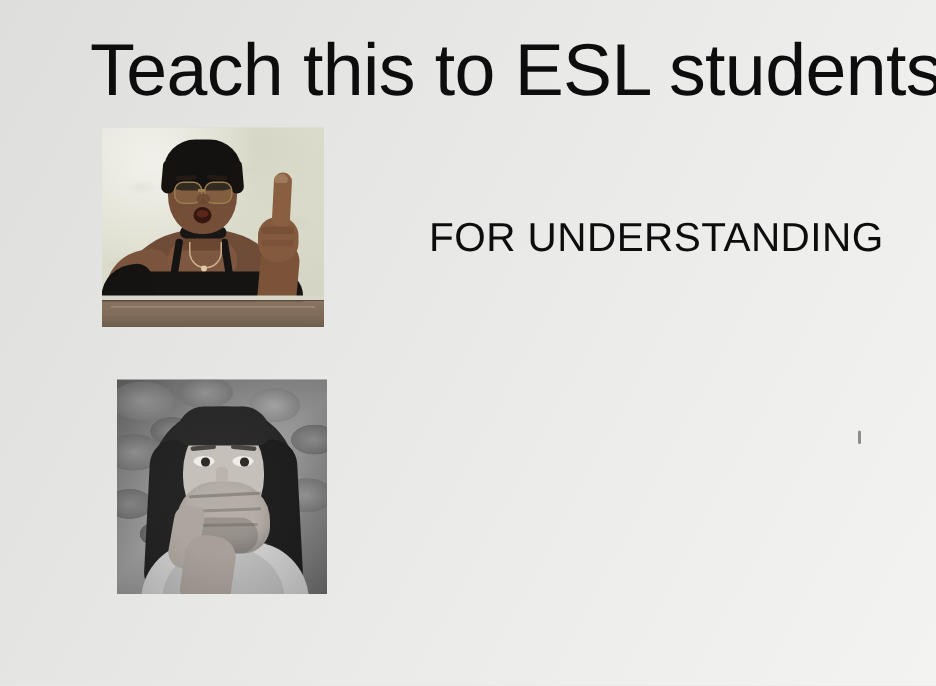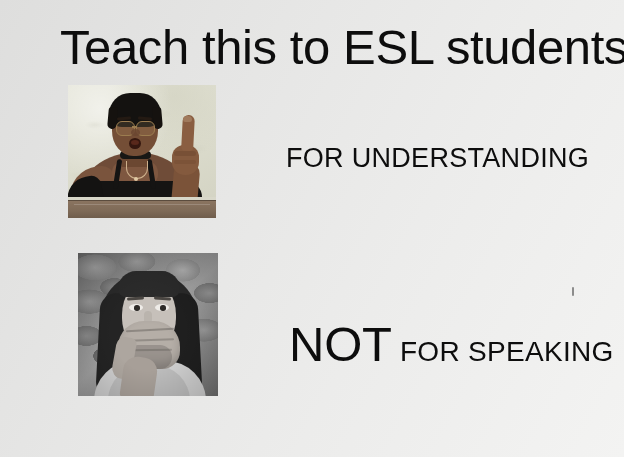--- a/index.html
+++ b/index.html
@@ -461,19 +461,16 @@
     <div class="ph-layer" id="p2-hand"></div>
     <div class="ph-layer" id="p2-finger-line1"></div>
     <div class="ph-layer" id="p2-finger-line2"></div>
     <div class="ph-layer" id="p2-finger-line3"></div>
     <div class="ph-layer" id="p2-hand-shade"></div>
     <div class="ph-layer" id="p2-thumb"></div>
     <div class="ph-layer" id="p2-wrist"></div>
     <div class="ph-layer" id="p2-shadow"></div>
   </div>
 
-  <div class="caption" id="caption-speaking">
-    <span class="big">NOT</span><span class="small"> FOR SPEAKING</span>
-  </div>
 
   <div id="stray-tick"></div>
 
 </div>
 
 </body></html>

